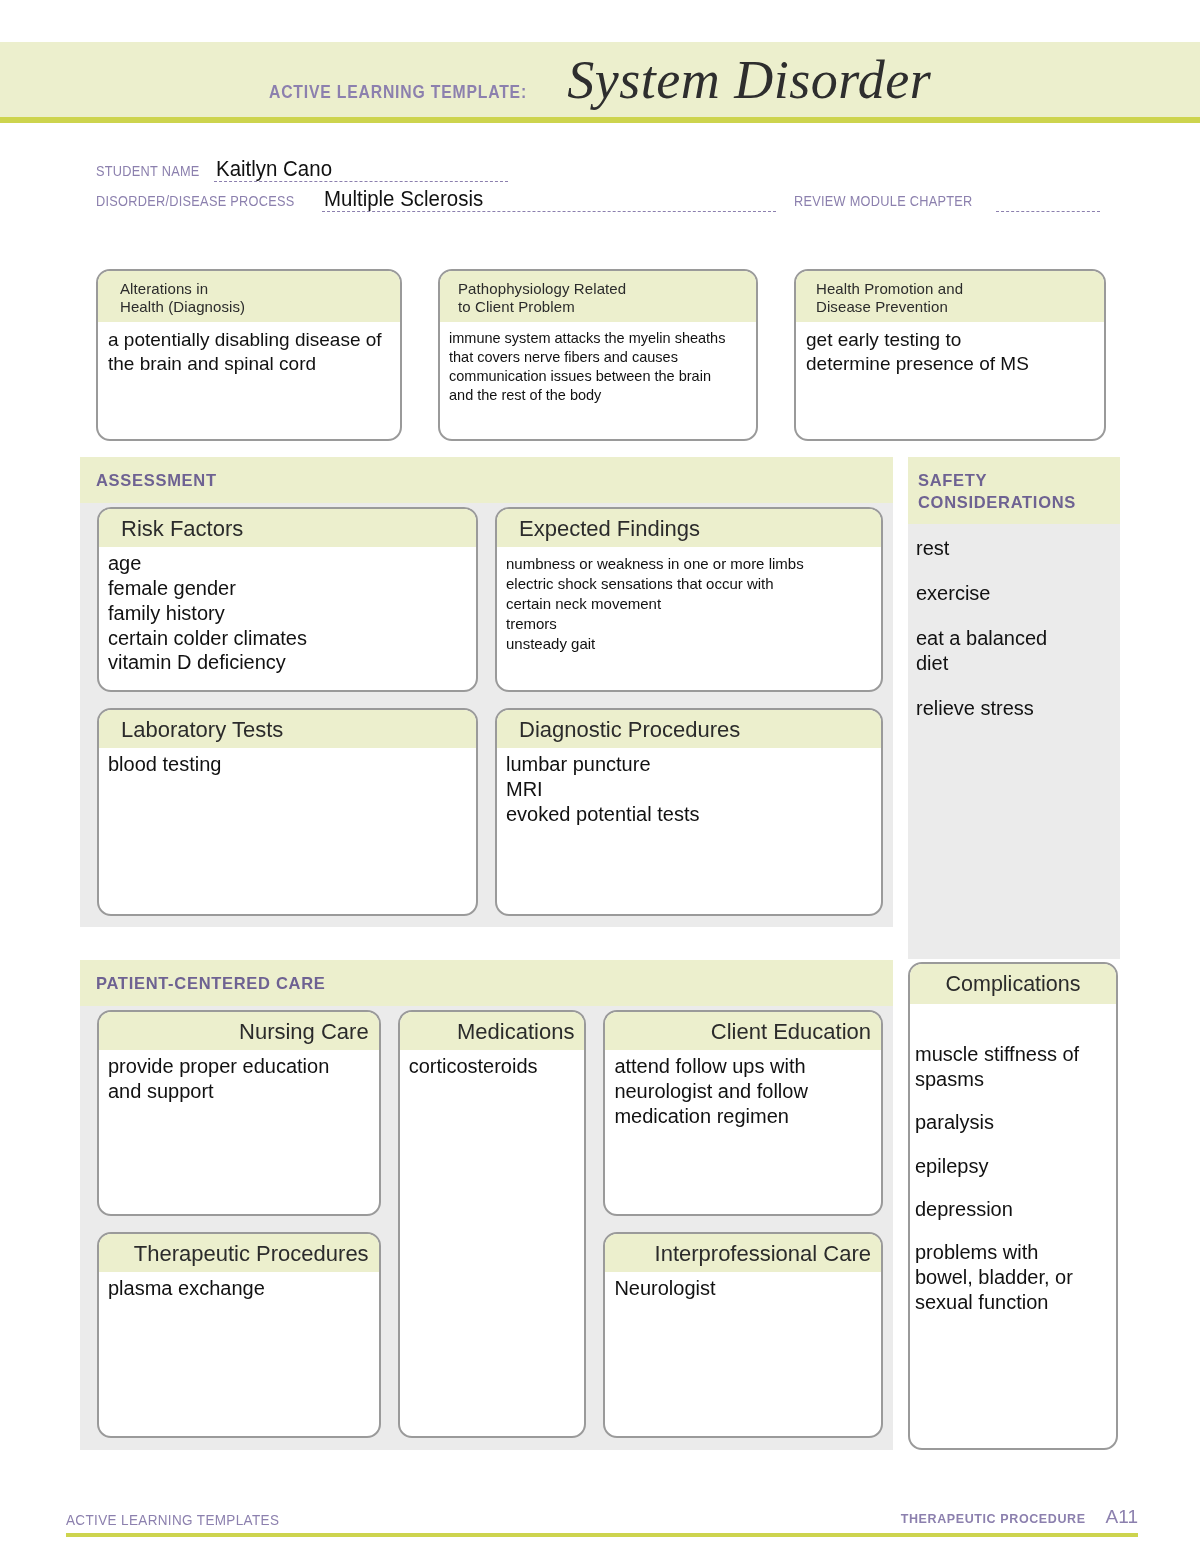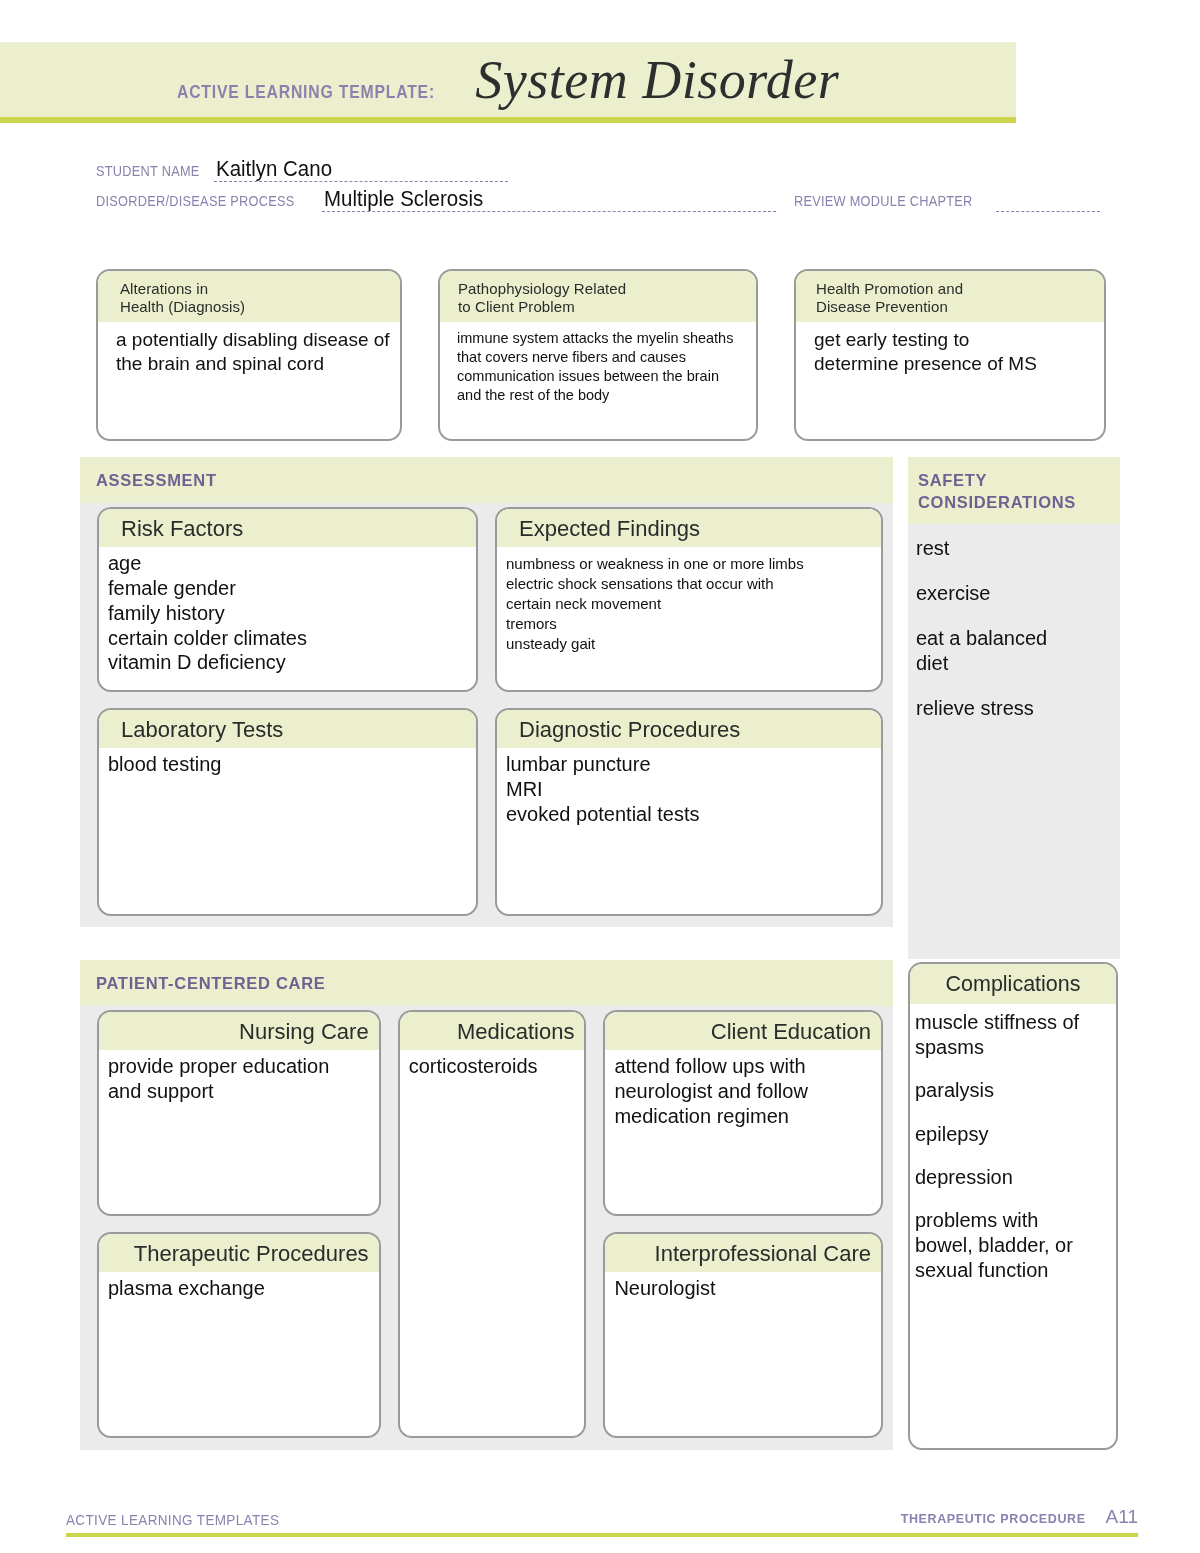--- a/index.html
+++ b/index.html
@@ -12,21 +12,21 @@
     height: 1553px;
     position: relative;
     font-family: "Liberation Sans", sans-serif;
     overflow: hidden;
   }
 
   
   .banner {
     position: absolute;
     left: 0; top: 42px;
-    width: 1016px; height: 81px;
+    width: 1200px; height: 81px;
     background: #ecefcd;
     border-bottom: 6px solid #cdd44e;
     box-sizing: border-box;
   }
   .banner-inner {
     position: absolute;
     left: 0; right: 0; bottom: 10px;
     display: flex;
     align-items: baseline;
     justify-content: center;
@@ -118,21 +118,20 @@
     line-height: 1.17;
     letter-spacing: 0.1px;
   }
   .card > .card-body {
     flex: 1;
     padding: 6px 10px 6px 10px;
     font-size: 19px;
     color: #111;
     line-height: 1.24;
     white-space: pre-line;
-    margin-left: 8px;
   }
   .card-body.small {
     font-size: 14.5px;
     line-height: 1.3;
     padding-top: 7px;
     padding-left: 9px;
   }
   .tb1 { width: 306px; }
   .tb2 { width: 320px; margin-left: 36px; }
   .tb3 { width: 312px; margin-left: 36px; }
@@ -247,20 +246,21 @@
     position: absolute;
     left: 908px; top: 962px;
     width: 210px; height: 488px;
     border: 2.5px solid #9a9a9a;
     border-radius: 14px;
     background: #fff;
     box-sizing: border-box;
     overflow: hidden;
     display: flex;
     flex-direction: column;
+    gap: 32px;
   }
   .comp-head {
     background: #ecefcd;
     padding: 8px 10px 7px 10px;
     font-size: 21.5px;
     color: #2b2b2b;
     text-align: center;
   }
   .comp-body {
     flex: 1;

